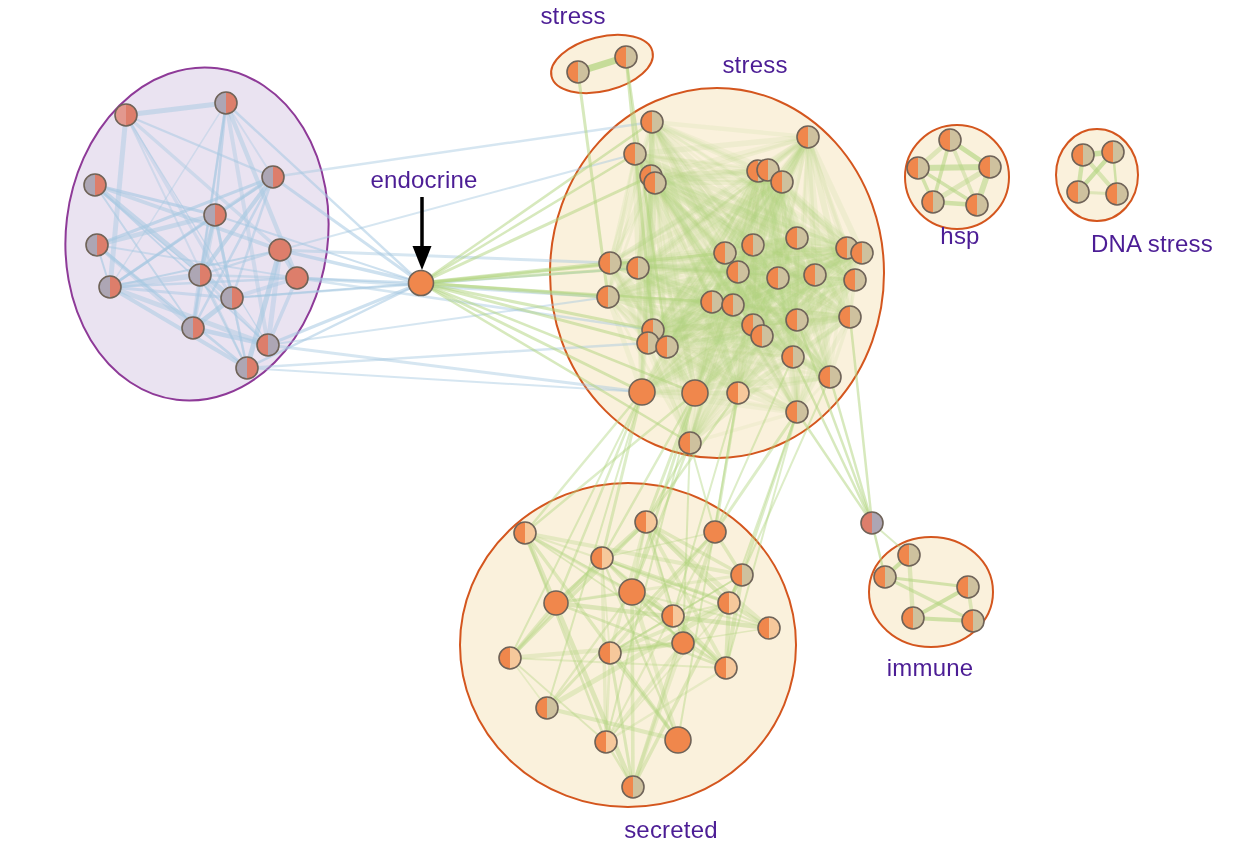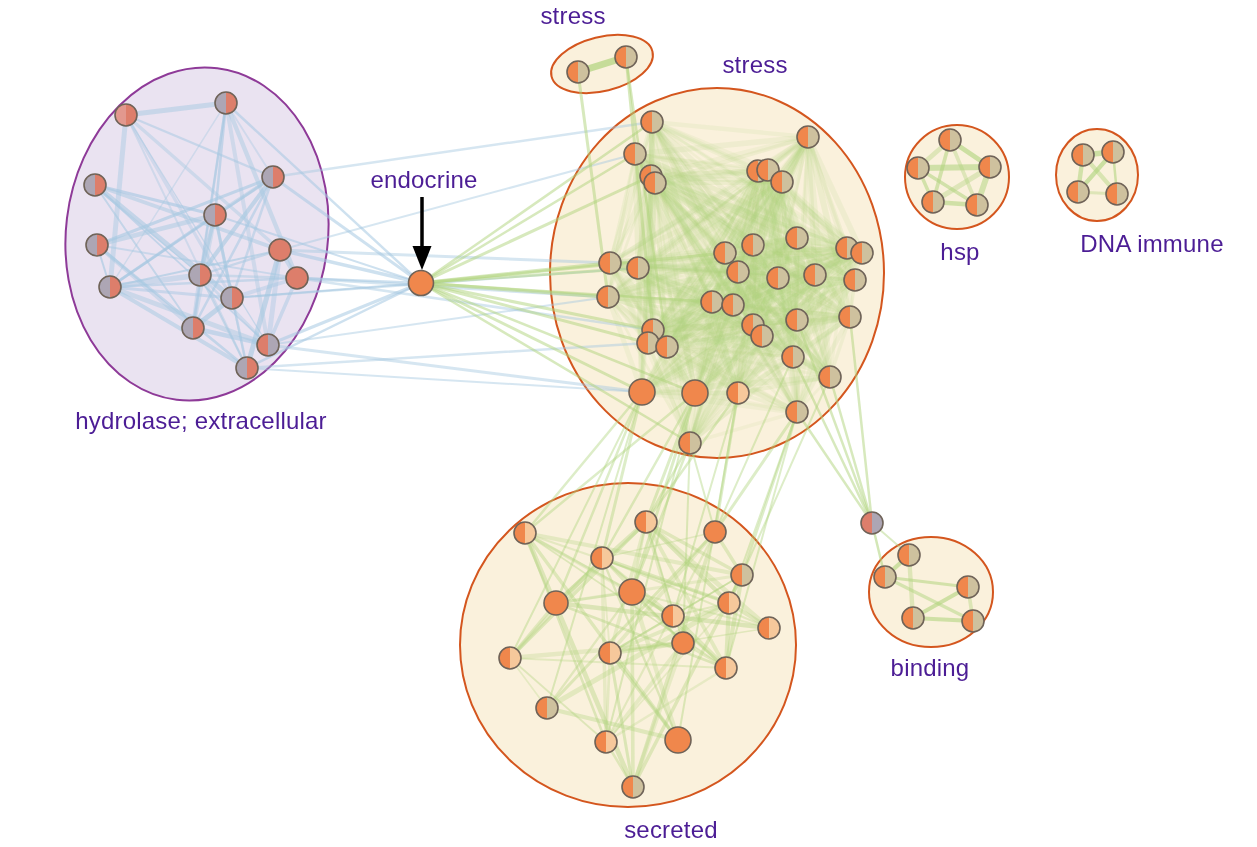--- a/index.html
+++ b/index.html
@@ -1190,19 +1190,18 @@
         </g>
       </g>
     <g id="g-arrow">
       <line x1="422" y1="197" x2="422" y2="252" stroke="#000" stroke-width="3.5"></line>
       <polygon points="422,270 412.5,246 431.5,246" fill="#000"></polygon>
     </g>
   </svg>
 
   <div class="clabel" style="left:573px;top:16px">stress</div>
   <div class="clabel" style="left:755px;top:65px">stress</div>
-  <div class="clabel" style="left:960px;top:252px">hsp</div>
-  <div class="clabel" style="left:1152px;top:244px">DNA immune</div>
+  <div class="clabel" style="left:960px;top:236px">hsp</div>
+  <div class="clabel" style="left:1152px;top:244px">DNA stress</div>
   <div class="clabel" style="left:424px;top:180px">endocrine</div>
-  <div class="clabel" style="left:201px;top:421px">hydrolase; extracellular</div>
   <div class="clabel" style="left:671px;top:830px">secreted</div>
-  <div class="clabel" style="left:930px;top:668px">binding</div>
+  <div class="clabel" style="left:930px;top:668px">immune</div>
 </div>
 
 </body></html>

